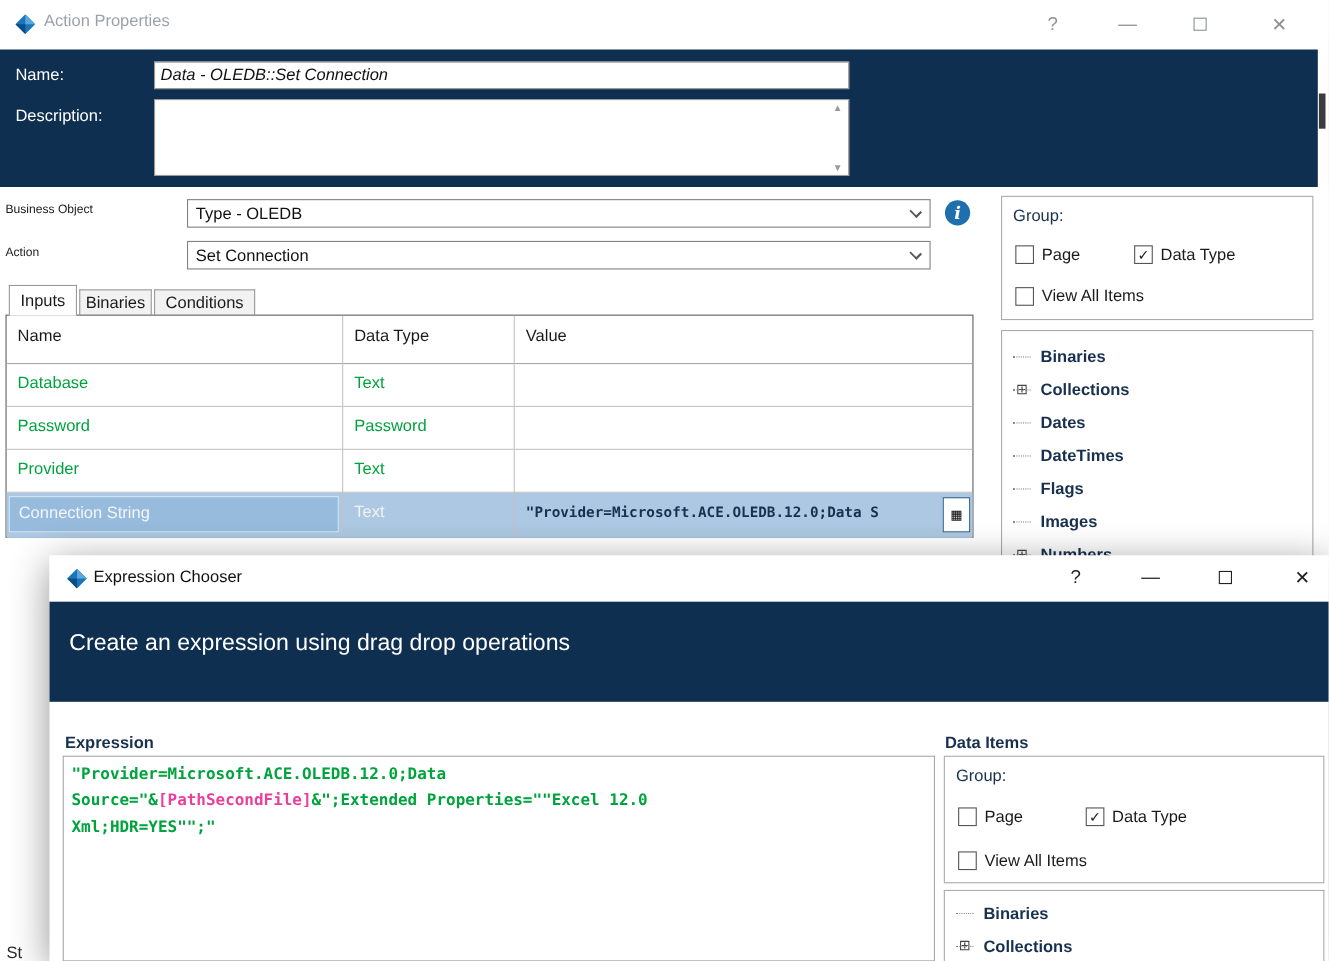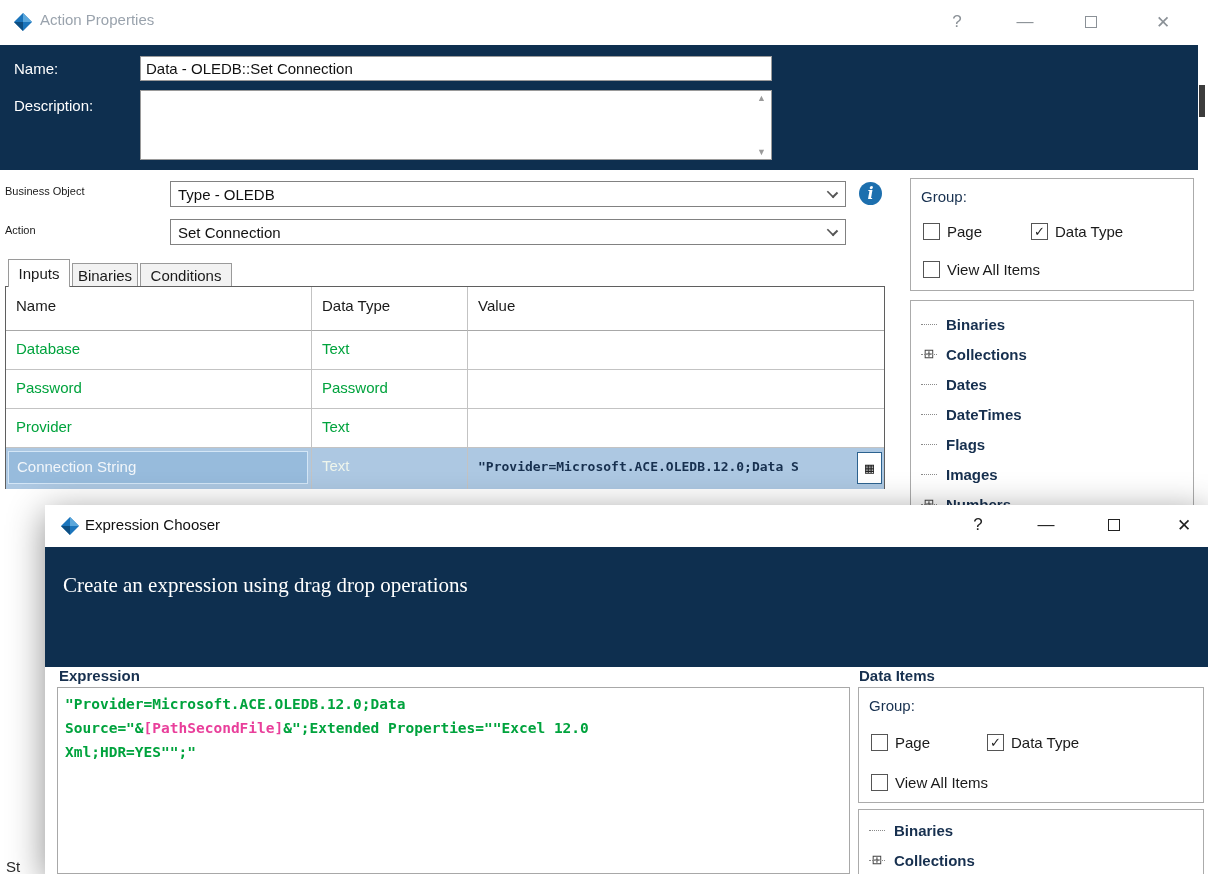--- a/index.html
+++ b/index.html
@@ -12,21 +12,21 @@
   .titlebar .win-icon { position:absolute; left:14px; top:13px; width:18px; height:18px; }
   .titlebar .win-title { position:absolute; left:40px; top:11px; font-size:15px; color:#9aa3ad; }
   .win-btn { position:absolute; top:6px; width:34px; height:32px; display:flex; align-items:center; justify-content:center; font-size:17px; color:#8b9197; cursor:default; }
   .win-btn .maxbox { width:12px; height:12px; border:1px solid #8b9197; display:inline-block; }
   .mw-help { left:940px; } .mw-min { left:1008px; } .mw-max { left:1074px; } .mw-close { left:1146px; }
 
   .navy-header { position:absolute; left:0; top:45px; width:1198px; height:125px; background:var(--navy); }
   .navy-header .fld-label { position:absolute; color:#ffffff; font-size:15px; }
   .name-label { left:14px; top:15px; }
   .desc-label { left:14px; top:52px; }
-  .name-input { position:absolute; left:140px; top:11px; width:632px; height:25px; background:#ffffff; border:1px solid #9a9a9a; font-size:15px; padding:0 5px; font-family:"Liberation Sans",sans-serif; color:#111; }
+  .name-input { position:absolute; left:140px; top:11px; width:632px; height:25px; background:#ffffff; border:1px solid #9a9a9a; font-size:15px; padding:0 5px; font-family:"Liberation Sans",sans-serif; color:#111;font-style:italic; }
   .desc-box { position:absolute; left:140px; top:45px; width:632px; height:70px; background:#ffffff; border:1px solid #9a9a9a; }
   .desc-scroll { position:absolute; right:2px; top:2px; bottom:2px; width:15px; display:flex; flex-direction:column; justify-content:space-between; align-items:center; color:#9a9a9a; font-size:9px; }
 
   .edge-artifact { position:absolute; left:1199px; top:85px; width:6px; height:32px; background:#3c3c3c; }
 
   .body-area { position:absolute; left:0; top:170px; width:1208px; height:704px; background:#ffffff; }
 
   .combo-label { position:absolute; font-size:11px; color:#1a1a1a; }
   .bo-label { left:5px; top:15px; } .act-label { left:5px; top:54px; }
   .combo { position:absolute; height:26px; background:#ffffff; border:1px solid #818181; font-size:15px; color:#111; display:flex; align-items:center; padding:0 26px 0 7px; }
@@ -77,21 +77,21 @@
   .partial-label { position:absolute; left:6px; top:858px; font-size:15px; color:#2a2a2a; z-index:1; }
 
   
   .expr-dialog { position:absolute; left:45px; top:505px; width:1163px; height:369px; background:#ffffff; box-shadow:0 8px 34px rgba(0,0,0,0.45); z-index:10; }
   .expr-titlebar { position:absolute; left:0; top:0; width:1163px; height:42px; background:#ffffff; }
   .expr-titlebar .win-icon { position:absolute; left:16px; top:12px; width:18px; height:18px; }
   .expr-titlebar .win-title { position:absolute; left:40px; top:11px; font-size:15px; color:#101010; }
   .expr-titlebar .win-btn { color:#222; top:4px; }
   .ed-help { left:916px; } .ed-min { left:984px; } .ed-max { left:1052px; } .ed-close { left:1122px; }
   .expr-titlebar .maxbox { border-color:#222; }
-  .expr-banner { position:absolute; left:0; top:42px; width:1163px; height:120px; background:var(--navy);font-family:Liberation Serif, serif; }
+  .expr-banner { position:absolute; left:0; top:42px; width:1163px; height:91px; background:var(--navy); }
   .expr-banner-text { position:absolute; left:18px; top:26px; color:#ffffff; font-size:21px; }
   .expr-label { position:absolute; left:14px; top:162px; font-size:15px; font-weight:bold; color:#17304f; }
   .expr-box { position:absolute; left:12px; top:182px; width:793px; height:187px; background:#ffffff; border:1px solid #a8a8a8; padding:4px 7px; font-family:"DejaVu Sans Mono", monospace; font-size:14.5px; font-weight:bold; line-height:24px; color:var(--green); white-space:pre-wrap; overflow:hidden; }
   .expr-box .data-item-ref { color:var(--pink); }
   .di-label { position:absolute; left:814px; top:162px; font-size:15px; font-weight:bold; color:#17304f; }
   .ed-group { left:813px; top:182px; width:346px; height:116px; }
   .ed-cb-page { left:12px; top:46px; } .ed-cb-datatype { left:128px; top:46px; } .ed-cb-viewall { left:12px; top:86px; }
   .ed-tree { left:813px; top:304px; width:346px; height:65px; border-bottom:none; }
 </style>
 </head>

